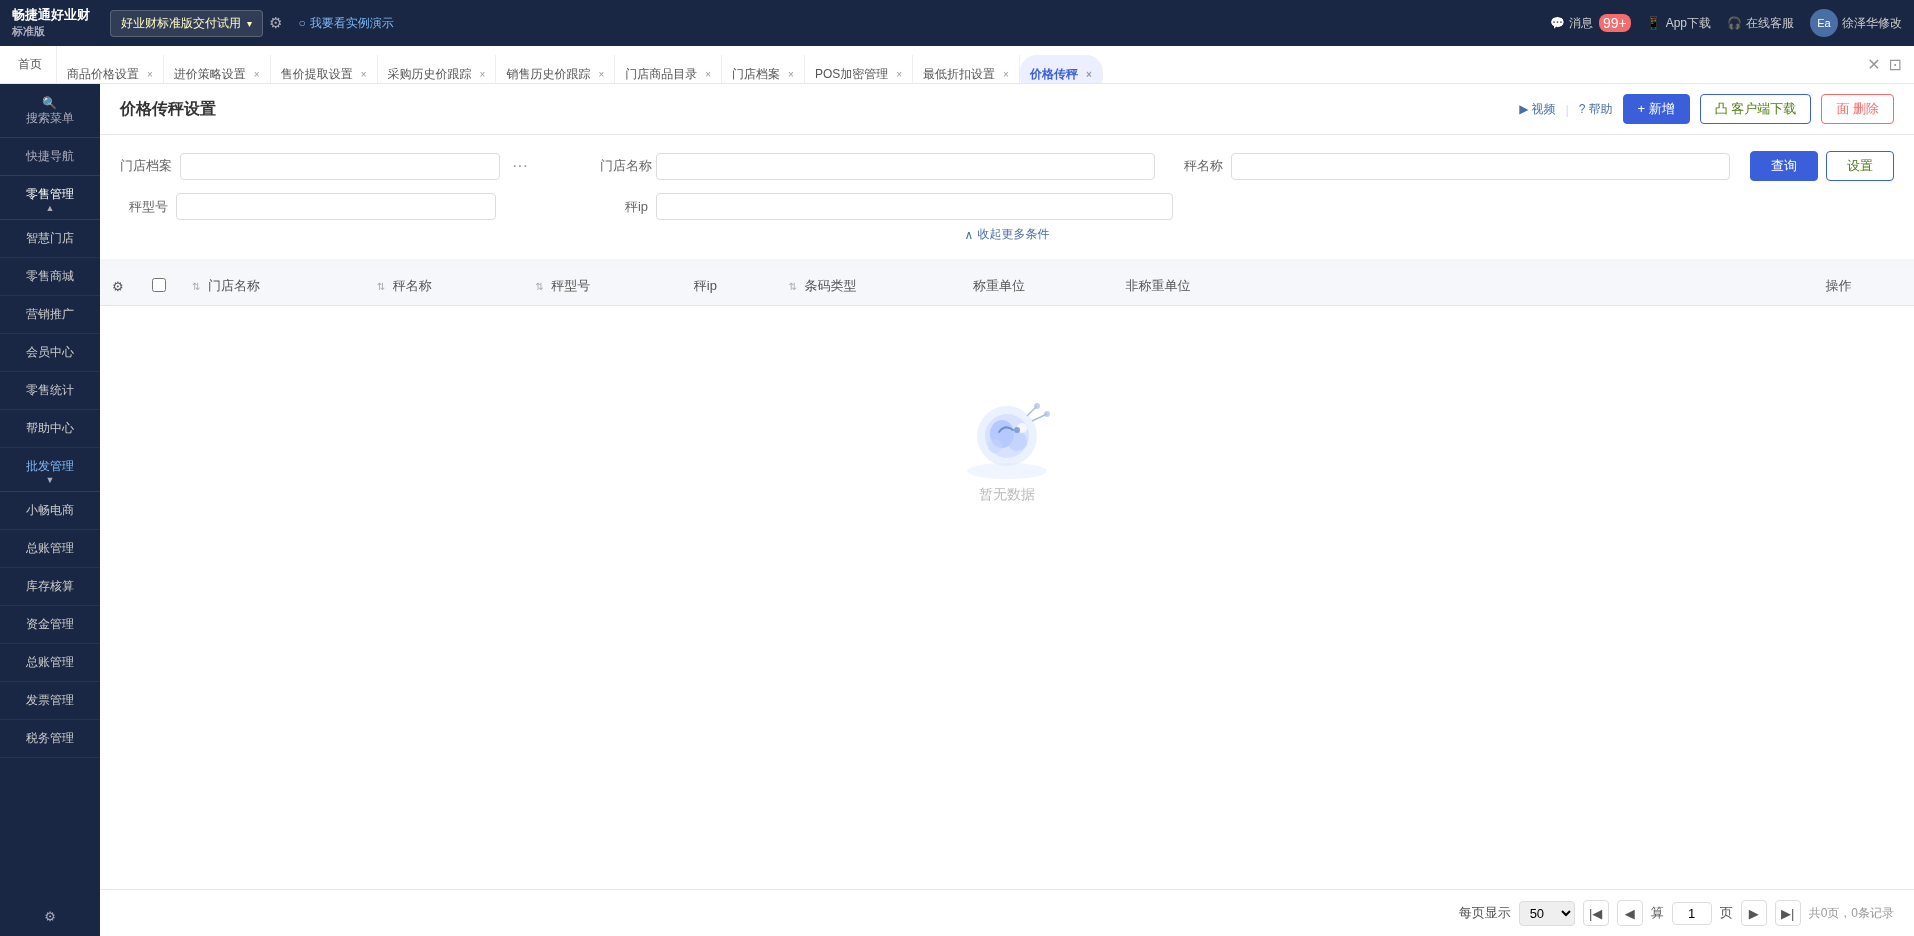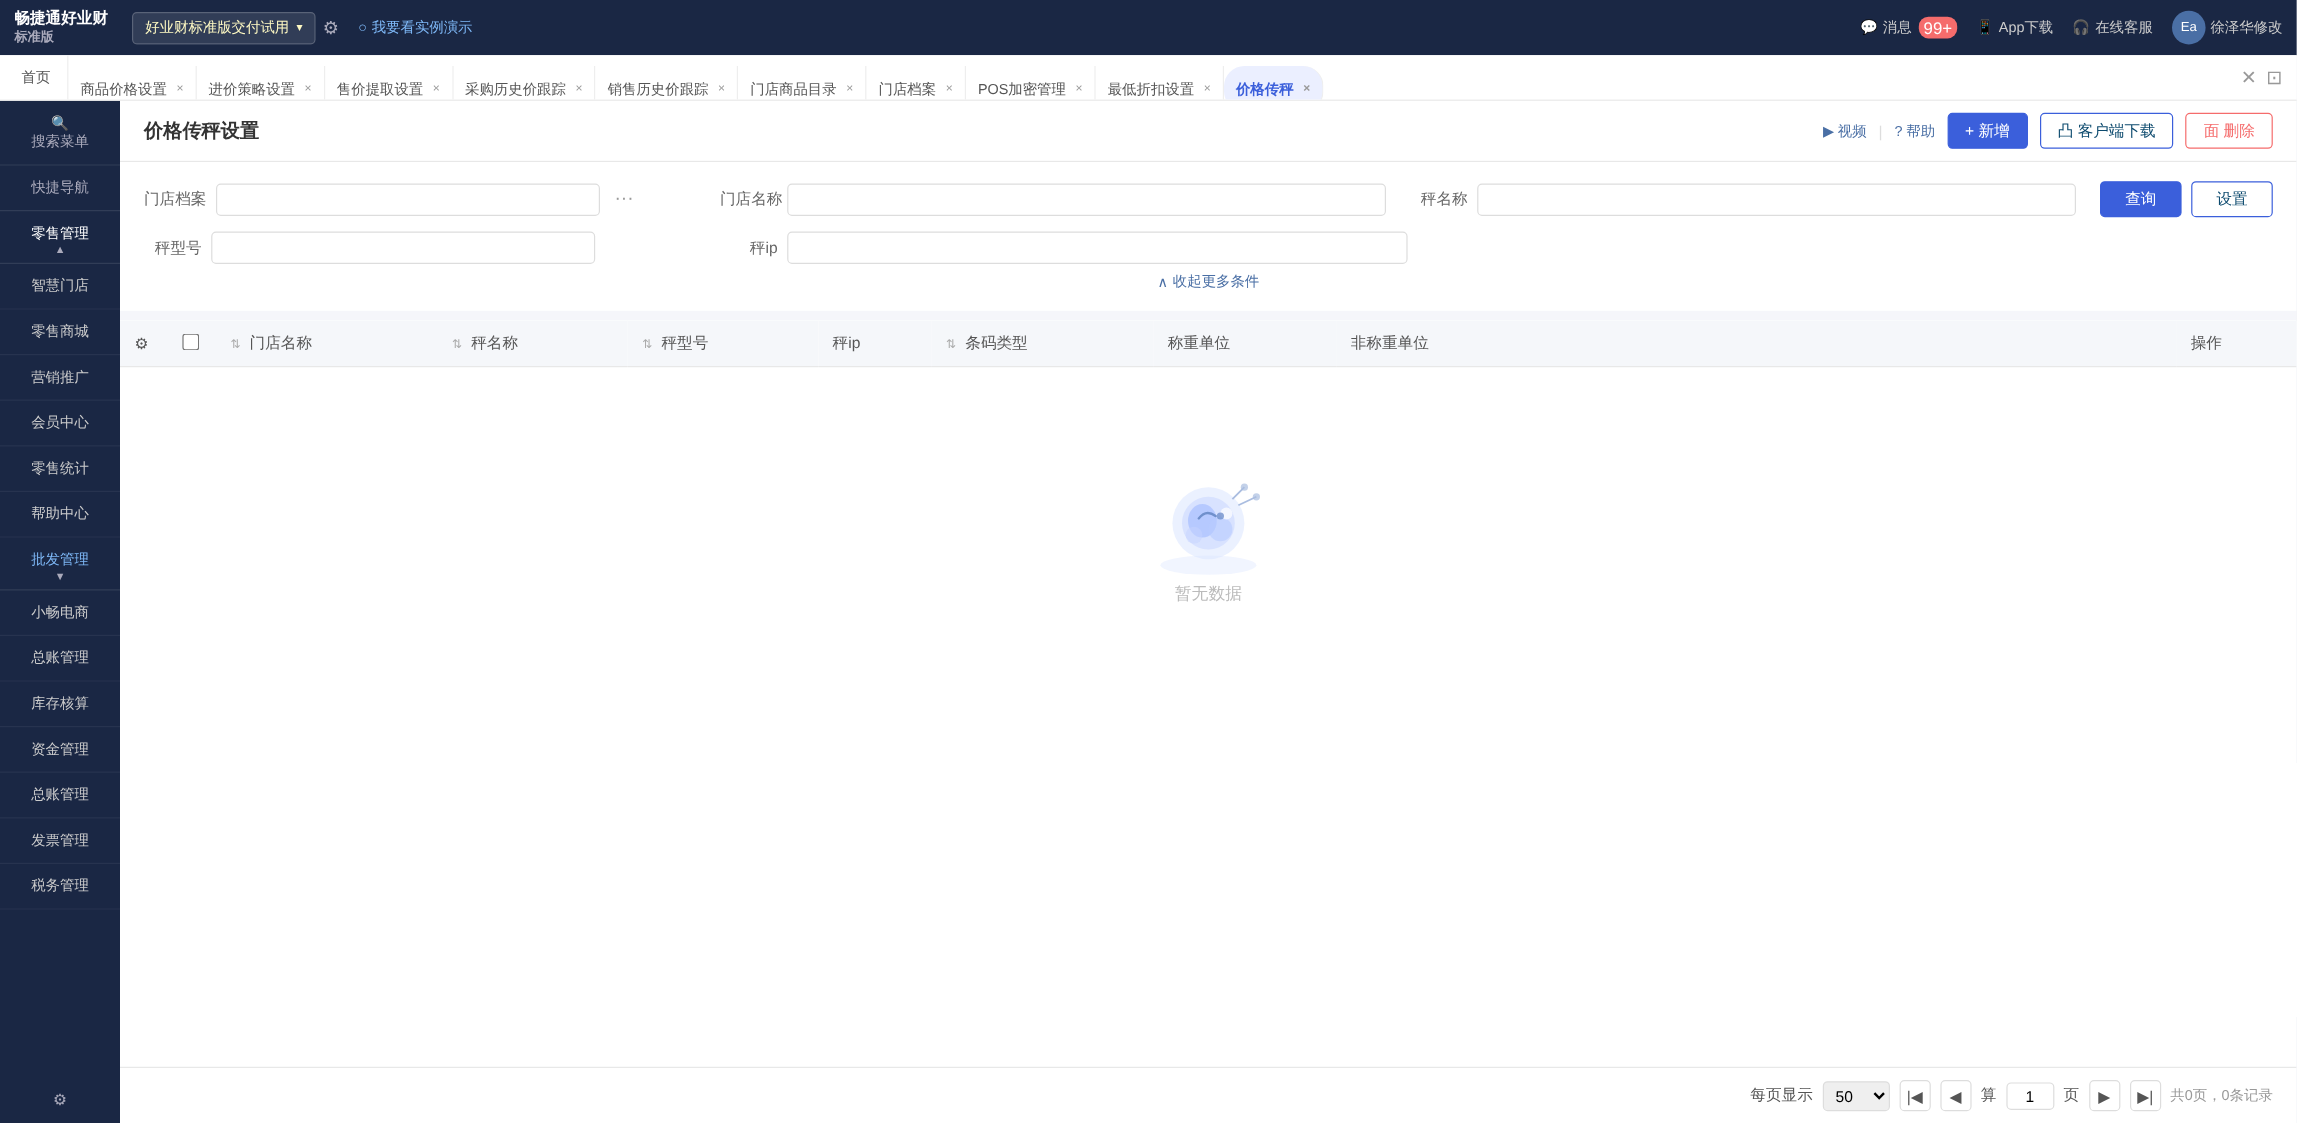--- a/index.html
+++ b/index.html
@@ -42,21 +42,21 @@
 
     
     .content { flex: 1; background: #f5f6fa; overflow-y: auto; display: flex; flex-direction: column; }
     .content-header { background: white; padding: 10px 20px; border-bottom: 1px solid #e8e8e8; display: flex; align-items: center; justify-content: space-between; flex-shrink: 0; }
     .page-title { font-size: 16px; font-weight: bold; color: #333; }
     .header-actions { display: flex; align-items: center; gap: 10px; }
     .header-link { color: #4a6fa5; font-size: 12px; cursor: pointer; display: flex; align-items: center; gap: 3px; }
     .sep { color: #ddd; }
     .btn { padding: 5px 14px; border-radius: 4px; font-size: 13px; cursor: pointer; border: 1px solid; display: flex; align-items: center; gap: 4px; }
     .btn-primary { background: #3b5fdb; color: white; border-color: #3b5fdb; }
-    .btn-outline { background: white; color: #0c4a6e; border-color: #3b5fdb; }
+    .btn-outline { background: white; color: #4d7c0f; border-color: #3b5fdb; }
     .btn-danger { background: white; color: #f56c6c; border-color: #f56c6c; }
 
     
     .filter-area { background: white; padding: 16px 20px; margin-bottom: 8px; flex-shrink: 0; }
     .filter-row { display: flex; align-items: center; gap: 20px; margin-bottom: 12px; }
     .filter-item { display: flex; align-items: center; gap: 8px; flex: 1; }
     .filter-label { color: #666; font-size: 13px; white-space: nowrap; min-width: 48px; text-align: right; }
     .filter-input { border: 1px solid #ddd; border-radius: 4px; padding: 5px 10px; font-size: 13px; width: 100%; outline: none; color: #333; }
     .filter-dots { color: #999; cursor: pointer; font-size: 16px; margin-left: 4px; }
     .filter-collapse { text-align: center; color: #4a6fa5; font-size: 12px; cursor: pointer; padding: 6px 0 0; display: flex; align-items: center; justify-content: center; gap: 4px; }

